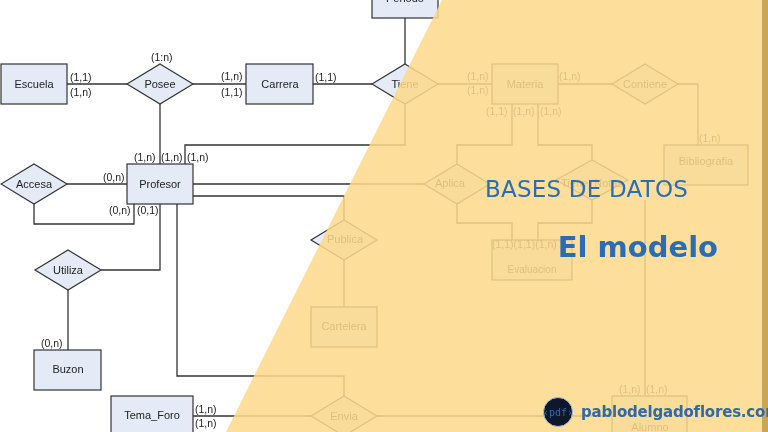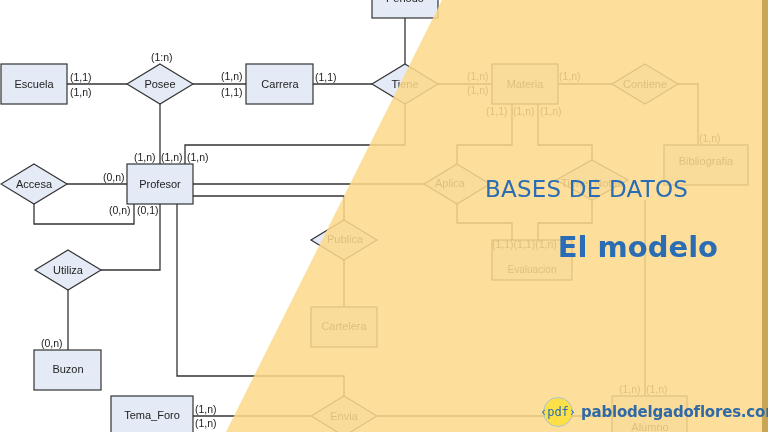--- a/index.html
+++ b/index.html
@@ -2,21 +2,21 @@
 <html><head>
 <meta charset="utf-8">
 <style>
   html, body { margin:0; padding:0; }
   body { width:768px; height:432px; overflow:hidden; background:#ffffff; position:relative; font-family:"Liberation Sans", sans-serif; }
   #stage { position:absolute; left:0; top:0; width:768px; height:432px; }
   svg text { font-family:"Liberation Sans", sans-serif; }
   .title-line1 { position:absolute; left:430px; top:176px; width:258px; text-align:right; color:#2a6db5; font-family:"DejaVu Sans", sans-serif; font-size:23px; letter-spacing:0.2px; }
   .title-line2 { position:absolute; left:400px; top:230px; width:318px; text-align:right; color:#2a6db5; font-family:"DejaVu Sans", sans-serif; font-weight:bold; font-size:29px; line-height:34px; }
   .brand { position:absolute; left:543px; top:397px; display:flex; align-items:center; gap:8px; }
-  .brand-badge { width:28px; height:28px; border-radius:50%; background:#fde047; border:1px solid #a9c3d6; display:flex; align-items:center; justify-content:center; font-family:"DejaVu Sans Mono", monospace; font-size:12px; color:#2a6db5; }
+  .brand-badge { width:28px; height:28px; border-radius:50%; background:#0f172a; border:1px solid #a9c3d6; display:flex; align-items:center; justify-content:center; font-family:"DejaVu Sans Mono", monospace; font-size:10px; color:#2a6db5; }
   .brand-text { font-family:"DejaVu Sans", sans-serif; font-size:15px; color:#2f6aa6; font-weight:bold; letter-spacing:-0.2px; }
 </style>
 </head>
 <body>
 
 <div id="stage">
 <svg width="768" height="432" viewBox="0 0 768 432" xmlns="http://www.w3.org/2000/svg">
   <g stroke="#333" stroke-width="1.3" fill="none">
 
     <line x1="405" y1="18" x2="405" y2="65"></line>

